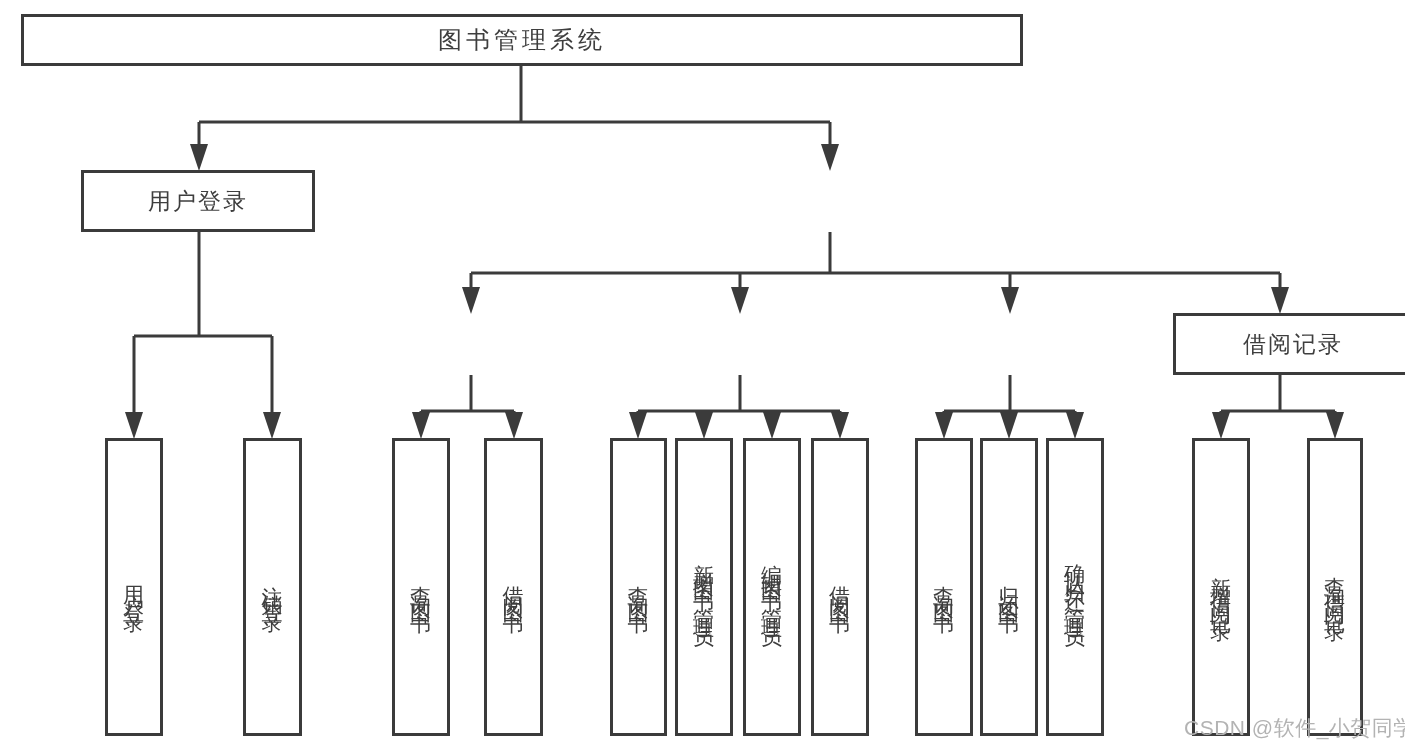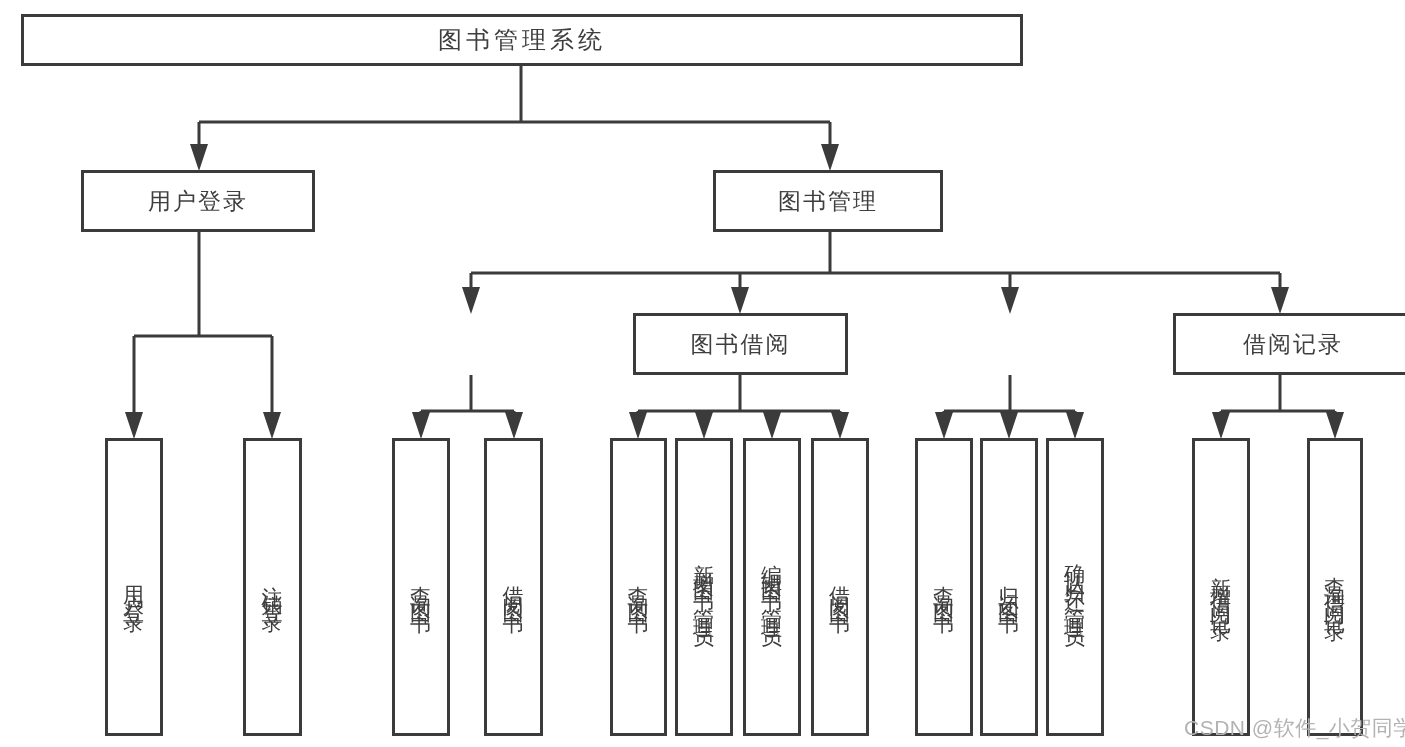--- a/index.html
+++ b/index.html
@@ -120,27 +120,21 @@
     </g>
   </svg>
 
   <div class="node hbox title" style="left:21px;top:14px;width:1002px;height:52px;">
     <span class="label">图书管理系统</span>
   </div>
 
   <div class="node hbox" style="left:81px;top:170px;width:234px;height:62px;">
     <span class="label">用户登录</span>
   </div>
-  <div class="node hbox" style="left:713px;top:170px;width:230px;height:62px;">
-    <span class="label">图书管理</span>
-  </div>
 
-  <div class="node hbox" style="left:633px;top:313px;width:215px;height:62px;">
-    <span class="label">图书借阅</span>
-  </div>
   <div class="node hbox" style="left:1173px;top:313px;width:240px;height:62px;">
     <span class="label">借阅记录</span>
   </div>
 
   <div class="node vbox" style="left:105px;top:438px;width:58px;height:298px;">
     <span class="label">用户登录</span>
   </div>
   <div class="node vbox" style="left:243px;top:438px;width:59px;height:298px;">
     <span class="label">注销登录</span>
   </div>

